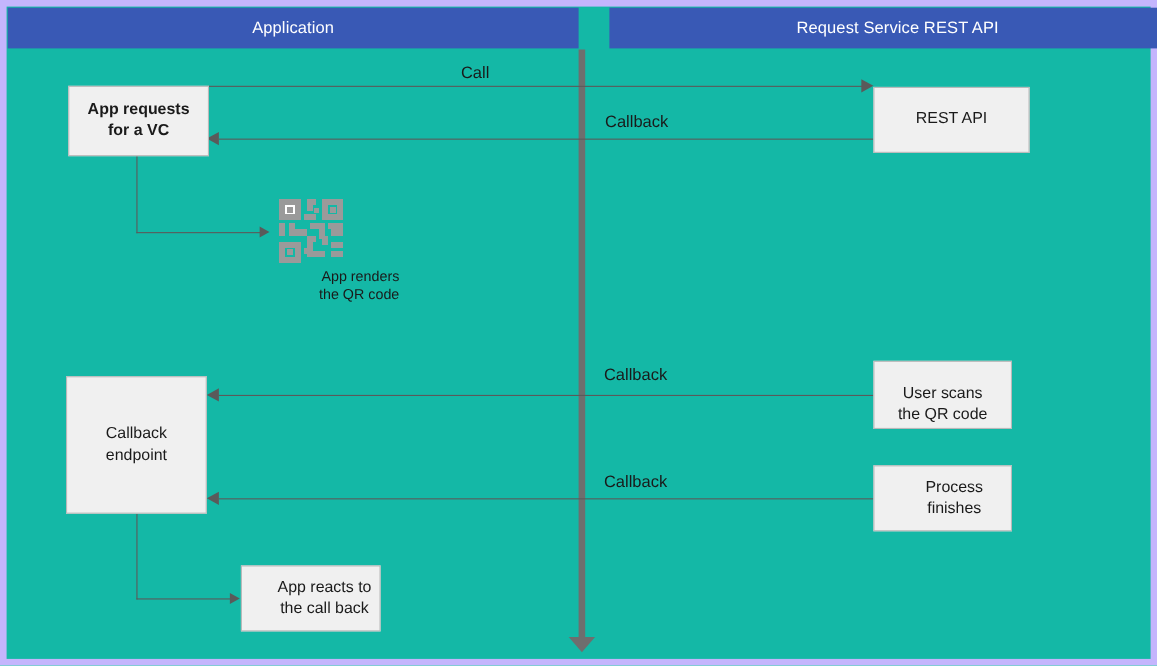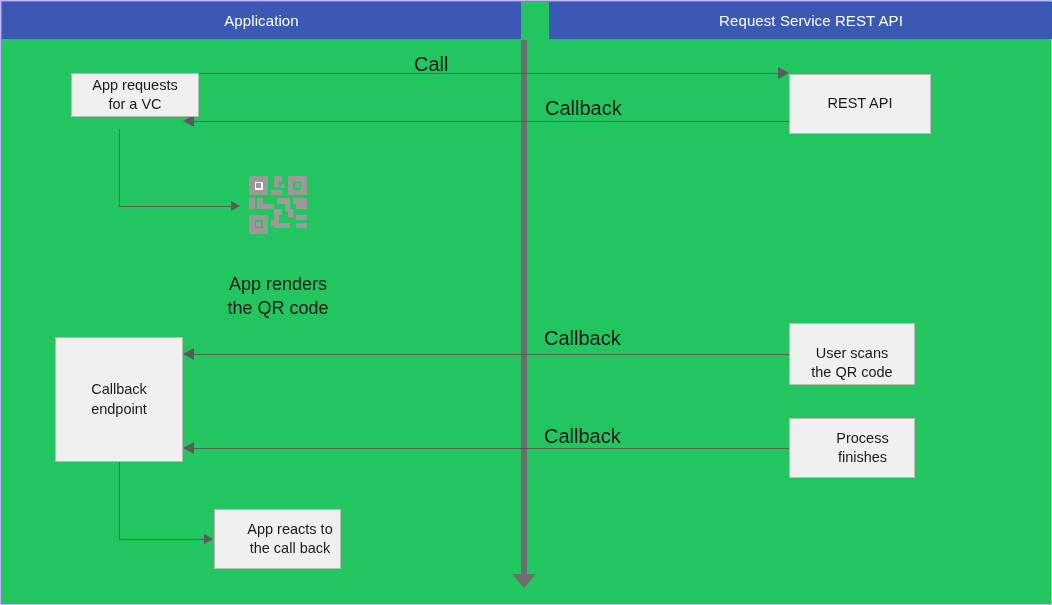--- a/index.html
+++ b/index.html
@@ -6,22 +6,22 @@
   body{
     width:1052px;height:605px;
     background:#ffffff;
     font-family:"Liberation Sans", sans-serif;
     overflow:hidden;
   }
   #canvas{
     position:relative;
     width:1052px;height:605px;
     box-sizing:border-box;
-    border:1px solid #c4b5fd;
-    background:#22c55e;
+    border:6px solid #c4b5fd;
+    background:#14b8a6;
   }
   
   .lane-header{
     position:absolute;
     top:1px;
     height:37px;
     background:#3959b5;
     color:#ffffff;
     font-size:15px;
     display:flex;
@@ -60,21 +60,21 @@
     color:#1a1a1a;
     font-size:14.5px;
     line-height:1.32;
     text-align:center;
     display:flex;
     align-items:center;
     justify-content:center;
     padding:2px 6px;
     white-space:pre-line;
   }
-  #box-app-request{left:70px;top:72px;width:128px;height:44px;}
+  #box-app-request{left:56px;top:72px;width:128px;height:64px;font-weight:bold;}
   #box-rest-api   {left:788px;top:73px;width:142px;height:60px;}
   #box-callback-endpoint{left:54px;top:336px;width:128px;height:125px;}
   #box-user-scans {left:788px;top:322px;width:126px;height:62px;align-items:flex-end;}
   #box-process-finishes{left:788px;top:417px;width:126px;height:60px;padding-left:27px;}
   #box-app-reacts {left:213px;top:508px;width:127px;height:60px;padding-left:31px;}
 
   
   .hline{position:absolute;height:1px;background:#5a5a5a;}
   .vline{position:absolute;width:1px;background:#5a5a5a;}
 
@@ -96,41 +96,40 @@
     position:absolute;
     width:0;height:0;
     border-top:5px solid transparent;
     border-bottom:5px solid transparent;
     border-left:9px solid #5a5a5a;
   }
 
   
   .edge-label{
     position:absolute;
-    font-size:20px;
+    font-size:15px;
     color:#1a1a1a;
     white-space:nowrap;
   }
 
   
   #qr{
     position:absolute;
     left:247px;top:175px;
     width:60px;height:58px;
   }
   #qr-caption{
     position:absolute;
     left:197px;top:236px;
     width:160px;
-    text-align:center;
-    font-size:18px;
+    text-align:right;
+    font-size:13px;
     color:#1a1a1a;
     line-height:1.32;
     white-space:pre-line;
-    margin-top:36px;
   }
 </style>
 </head>
 <body>
 
 <div id="canvas">
 
   <div class="lane-header" id="lane-app">
     <span>Application</span>
   </div>

